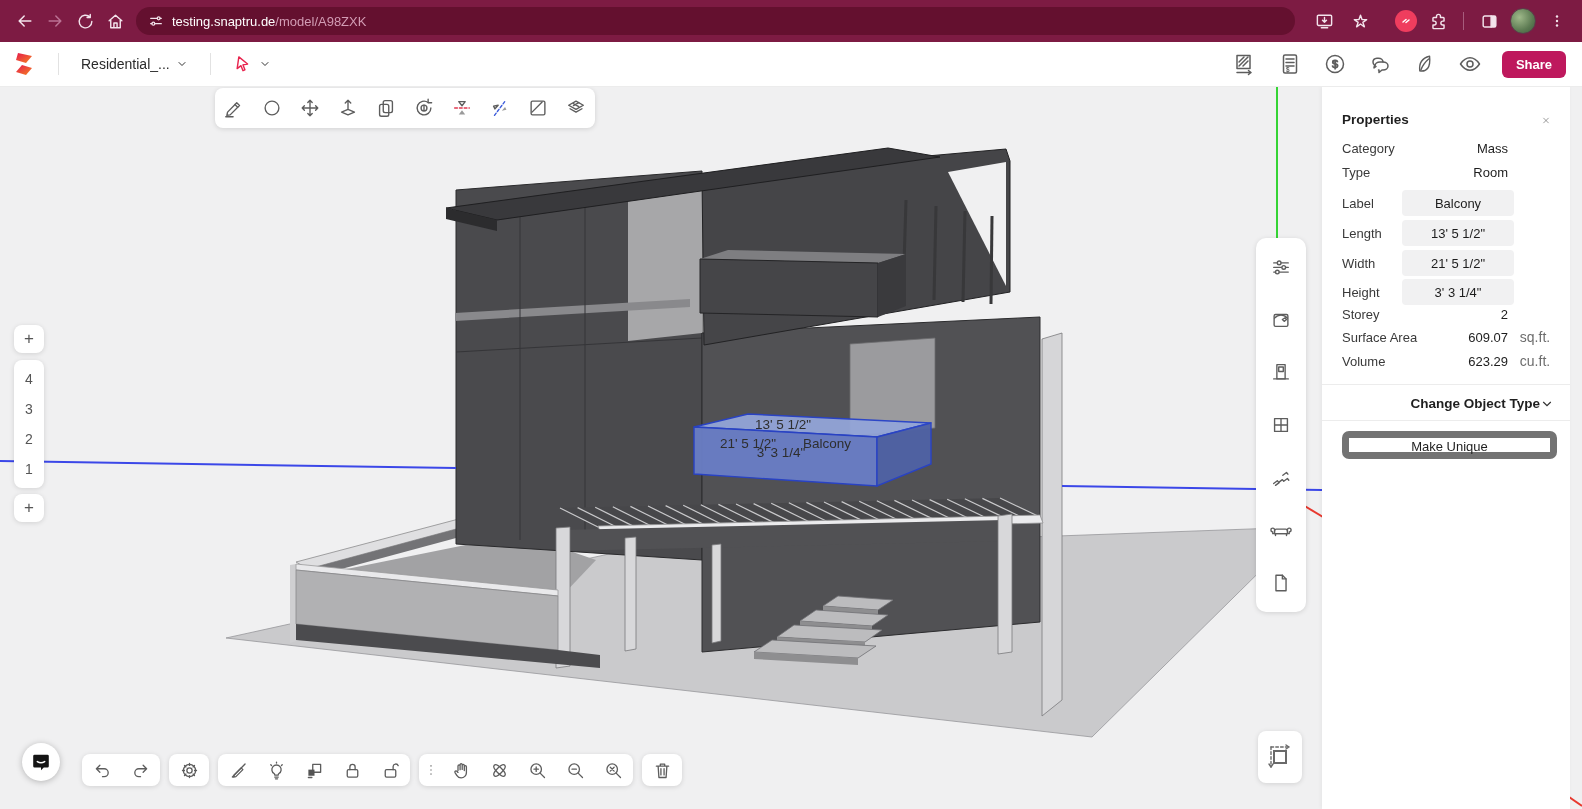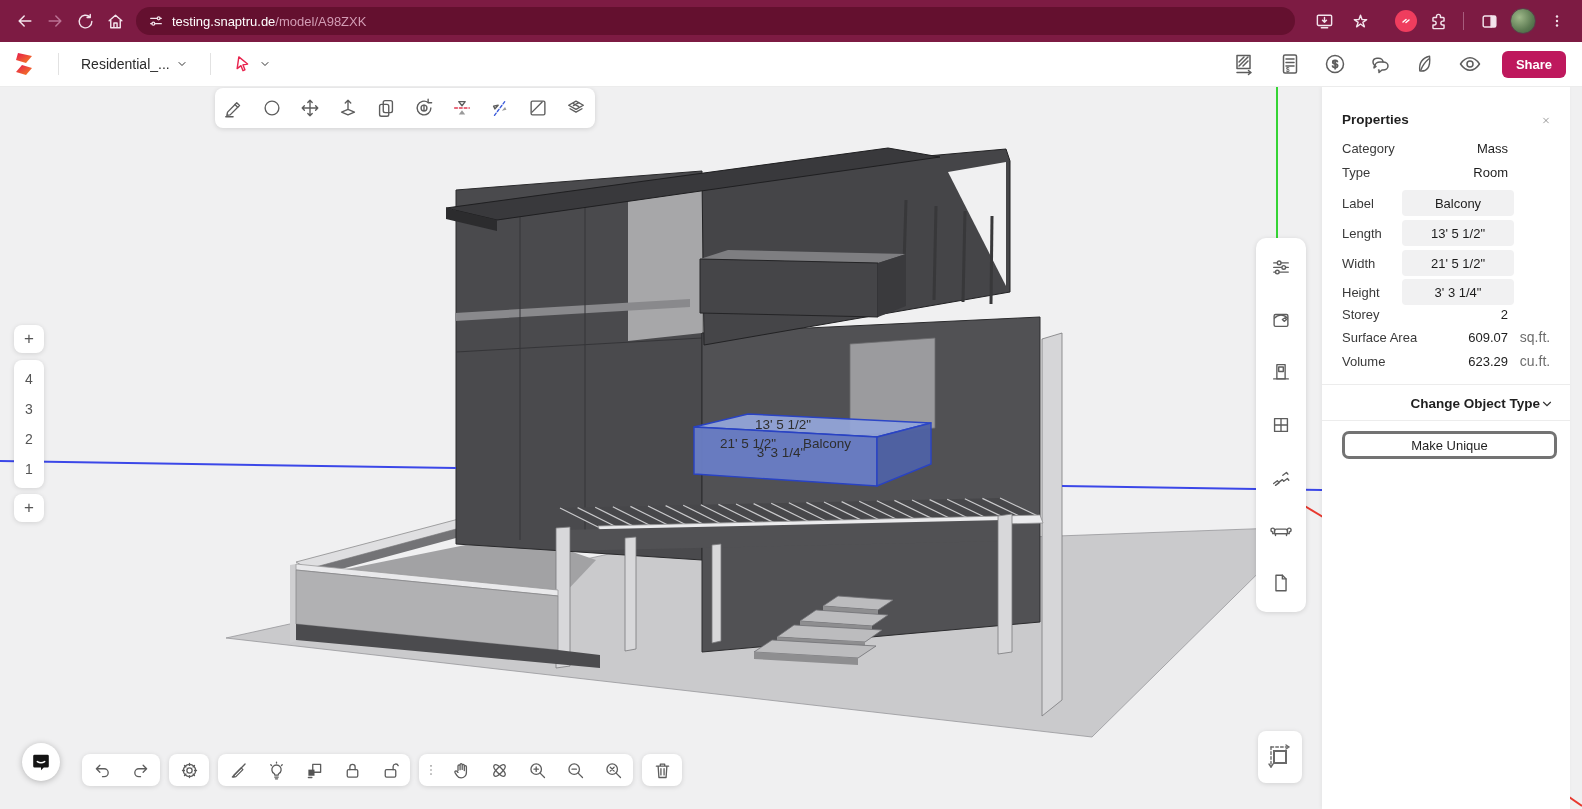--- a/index.html
+++ b/index.html
@@ -55,21 +55,21 @@
   .prow{position:absolute;left:20px;right:14px;height:18px;display:flex;align-items:center;}
   .prow .lbl{font-size:13px;color:#3a3a3a;flex:1;}
   .prow .val{font-size:13px;color:#1d1d1d;text-align:right;}
   .prow .unit{font-size:14px;color:#6d6d6d;width:42px;margin-left:6px;text-align:center;}
   .pill-row{position:absolute;left:20px;right:14px;height:36px;display:flex;align-items:center;}
   .pill-row .lbl{font-size:13px;color:#3a3a3a;flex:1;}
   .pill-row input{width:108px;height:24px;background:#f1f1f2;border:none;border-radius:4px;text-align:center;font-size:13px;color:#1d1d1d;font-family:inherit;margin-right:42px;}
   .pdiv{position:absolute;left:0;width:248px;height:1px;background:#ececec;}
   .cot-row{position:absolute;left:20px;right:16px;top:310px;display:flex;align-items:center;cursor:pointer;}
   .cot-row .lbl{font-size:13.5px;font-weight:700;color:#1f1f1f;flex:1;text-align:right;}
-  .make-unique{position:absolute;left:20px;top:345px;width:215px;height:28px;background:#fff;border:3px solid #737373;border-radius:7px;font-size:13px;color:#1f1f1f;cursor:pointer;font-family:inherit;}
+  .make-unique{position:absolute;left:20px;top:345px;width:215px;height:28px;background:#fff;border:7px solid #737373;border-radius:7px;font-size:13px;color:#1f1f1f;cursor:pointer;font-family:inherit;}
 </style>
 </head>
 <body>
 <div id="app">
 
 <div class="browser-bar">
   <div style="width:10px"></div>
   <div class="bicon">
         <svg width="20" height="20" viewBox="0 0 24 24">
           <path d="M19 12H6M11 6l-6 6 6 6"></path>

